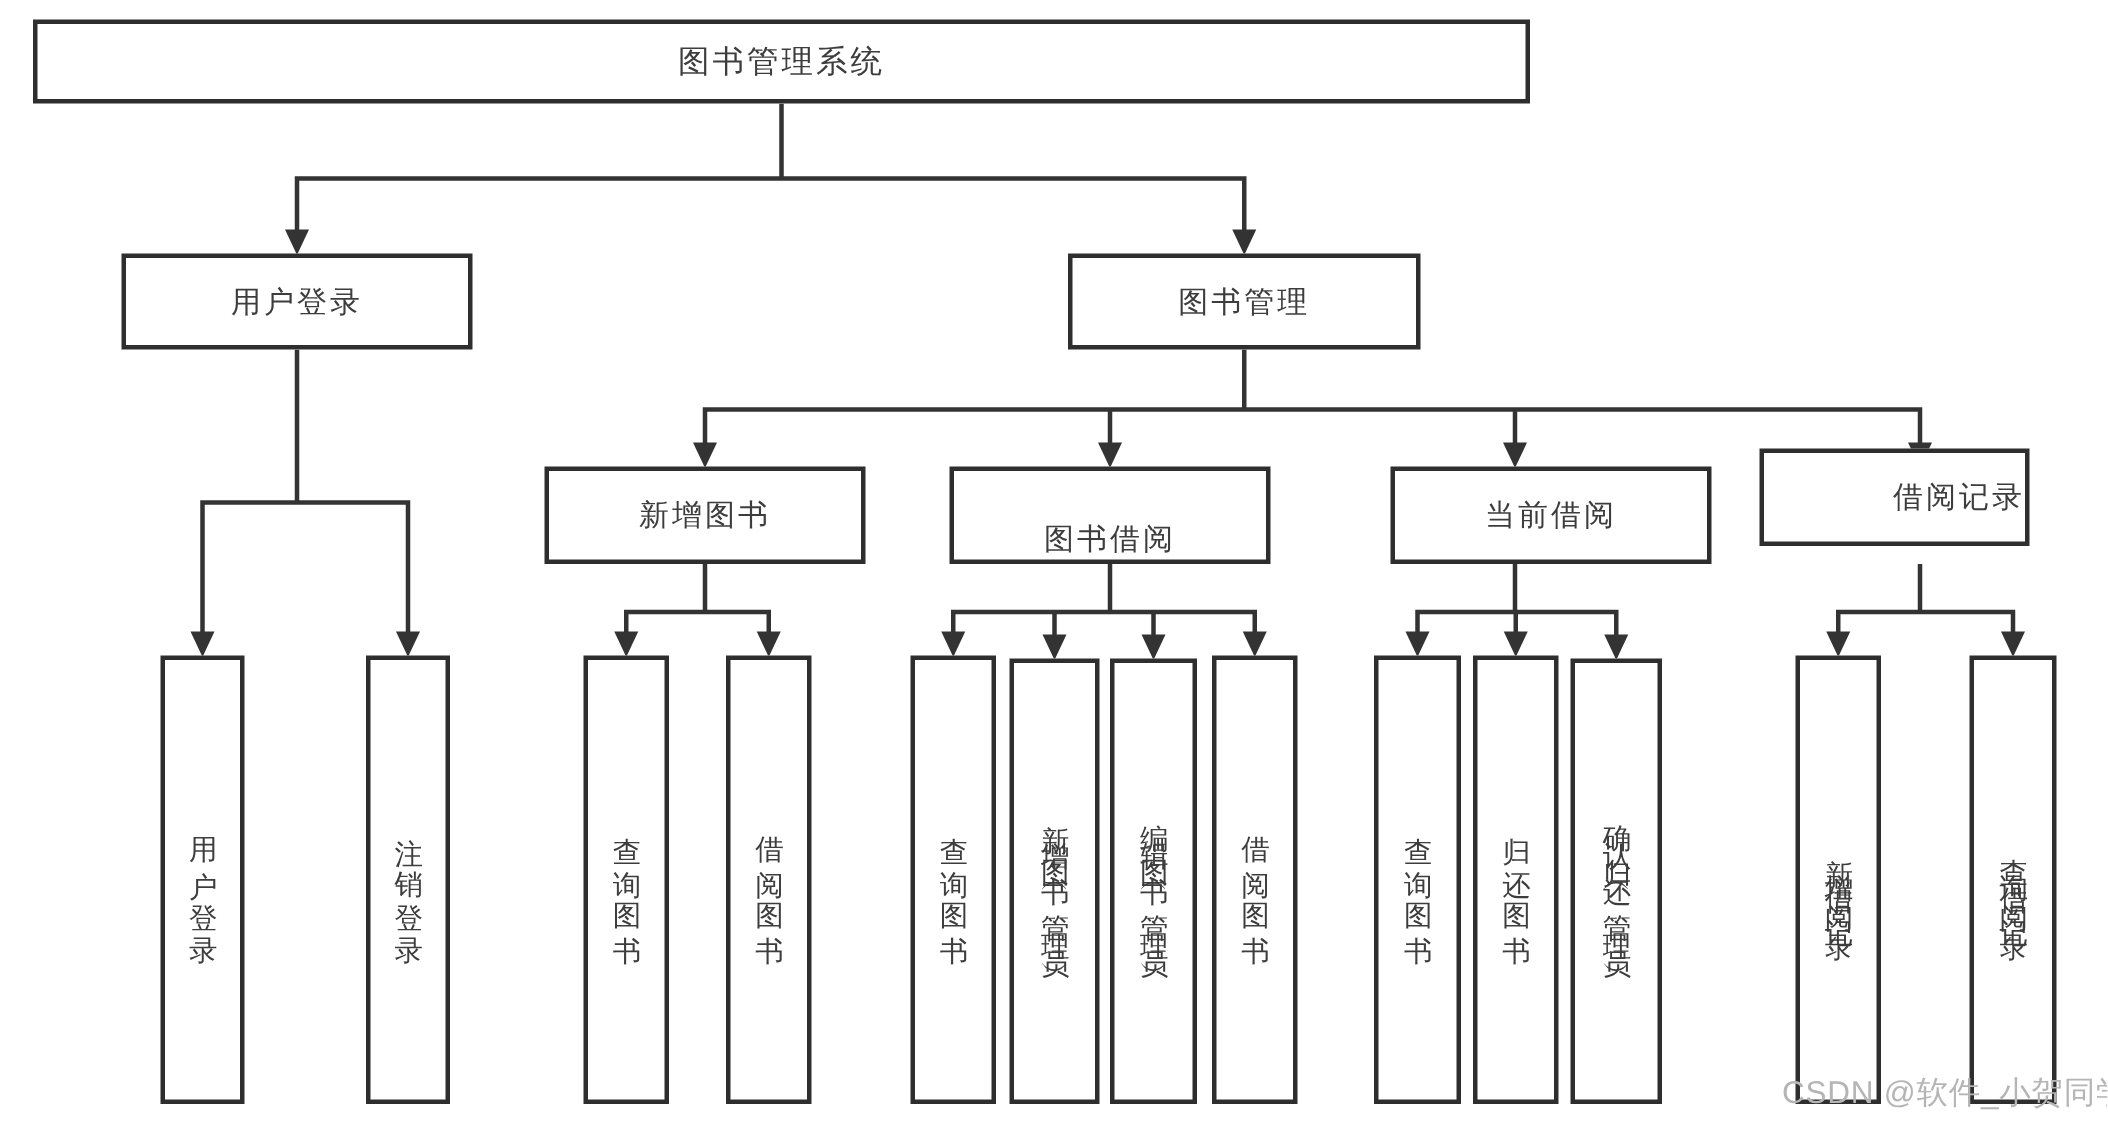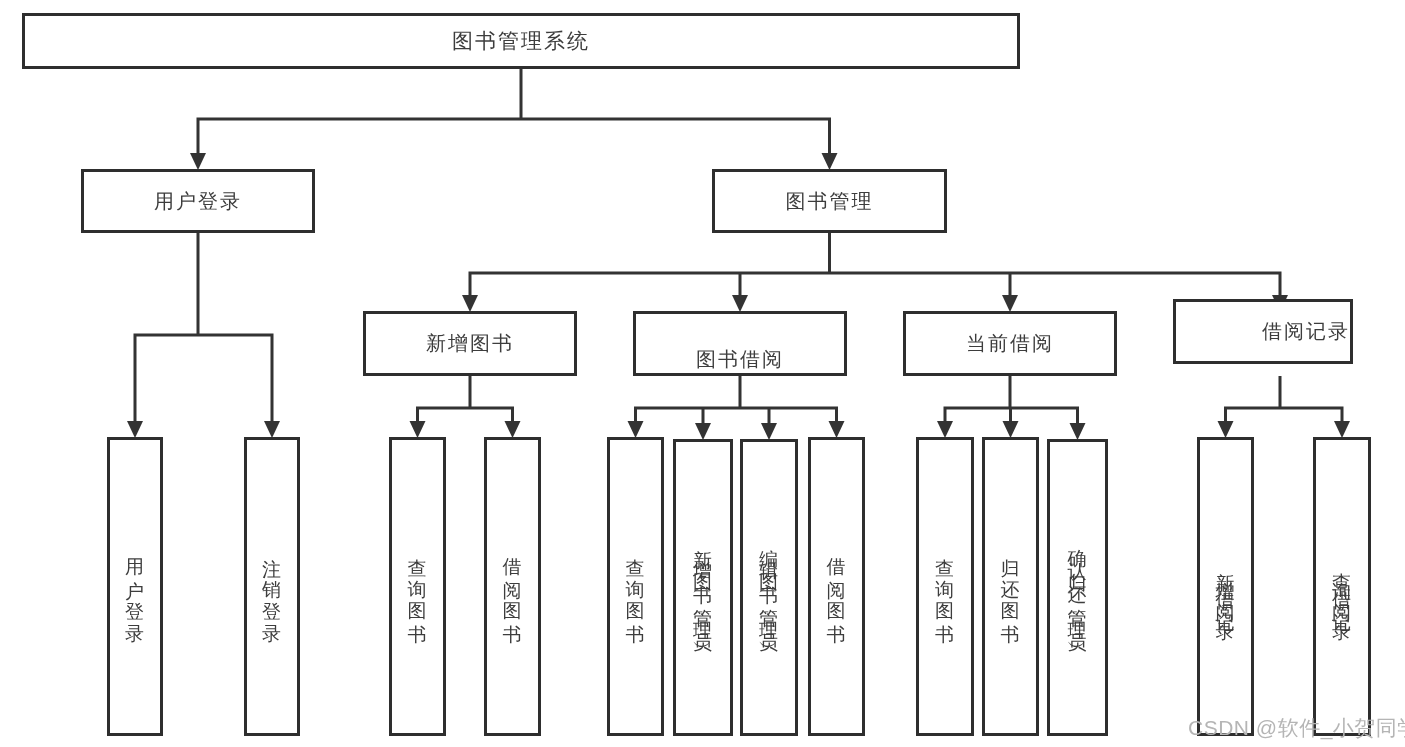--- a/index.html
+++ b/index.html
@@ -103,21 +103,21 @@
       </div>
       <div class="node h" style="left: 712px; top: 169px; width: 235px; height: 64px; font-family: Liberation Mono, monospace;">
         <span class="lbl">图书管理</span>
       </div>
       <div class="node h" style="left: 363px; top: 311px; width: 214px; height: 65px;">
         <span class="lbl">新增图书</span>
       </div>
       <div class="node h" style="left: 633px; top: 311px; width: 214px; height: 65px; align-items: flex-end;">
         <span class="lbl">图书借阅</span>
       </div>
-      <div class="node h" style="left: 903px; top: 311px; width: 214px; height: 65px;">
+      <div class="node h" style="left: 927px; top: 311px; width: 214px; height: 65px;">
         <span class="lbl">当前借阅</span>
       </div>
       <div class="node h" style="left: 1173px; top: 299px; width: 180px; height: 65px; justify-content: flex-end;">
         <span class="lbl">借阅记录</span>
       </div>
       <div class="node v" style="left: 107px; top: 437px; width: 56px; height: 299px;">
         <span class="lbl">用户登录</span>
       </div>
       <div class="node v" style="left: 244px; top: 437px; width: 56px; height: 299px;">
         <span class="lbl">注销登录</span>

